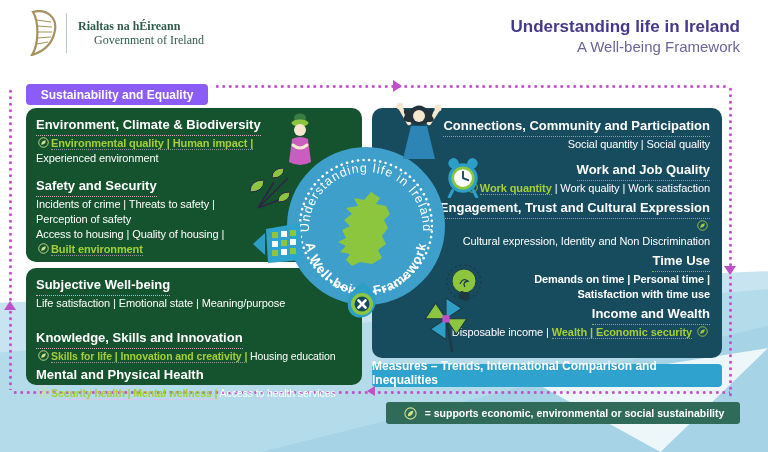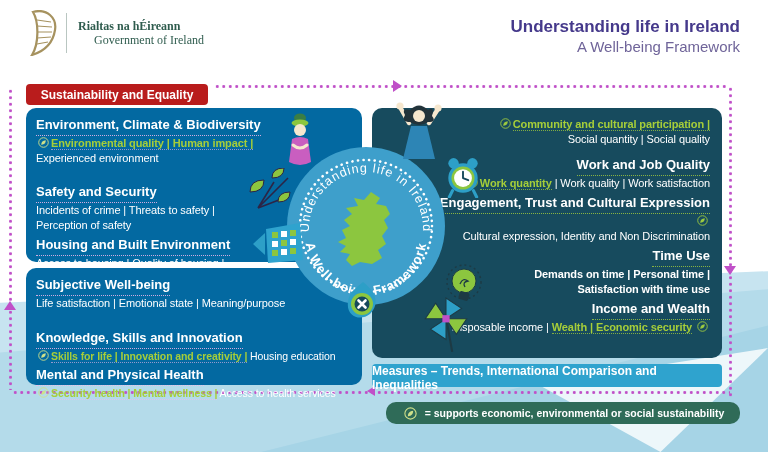--- a/index.html
+++ b/index.html
@@ -26,27 +26,27 @@
   .logo-harp{position:absolute;left:26px;top:10px;z-index:2;}
   .logo-div{position:absolute;left:66px;top:13px;width:1px;height:40px;background:#b9c6c1;z-index:2;}
   .logo-text{position:absolute;left:78px;top:19px;z-index:2;font-family:"Liberation Serif",serif;color:#2f5c4e;line-height:14px;}
   .logo-text .ga{font-weight:bold;font-size:12px;}
   .logo-text .en{font-size:12px;margin-left:16px;}
   .titleblock{position:absolute;right:28px;top:16px;z-index:2;text-align:right;}
   .title-main{font-size:17px;font-weight:bold;color:#45398b;line-height:21px;}
   .title-sub{font-size:15px;color:#6f6499;line-height:19px;}
 
   
-  .banner{position:absolute;left:26px;top:84px;width:182px;height:21px;z-index:3;background:#b91c1c;border-radius:4px;color:#fff;font-size:12px;font-weight:bold;display:flex;align-items:center;justify-content:center;}
-  .measures{position:absolute;left:372px;top:364px;width:350px;height:23px;z-index:3;background:#2fa3ce;border-radius:4px;color:#fff;font-size:12px;font-weight:bold;display:flex;align-items:flex-start;justify-content:center;}
-  .legend{position:absolute;left:386px;top:402px;width:354px;height:22px;z-index:3;background:#2f6b58;border-radius:10px;color:#fff;font-size:10.5px;font-weight:bold;display:flex;align-items:center;justify-content:center;gap:6px;}
+  .banner{position:absolute;left:26px;top:84px;width:182px;height:21px;z-index:3;background:#8b5cf6;border-radius:4px;color:#fff;font-size:12px;font-weight:bold;display:flex;align-items:center;justify-content:center;}
+  .measures{position:absolute;left:372px;top:364px;width:350px;height:23px;z-index:3;background:#2fa3ce;border-radius:4px;color:#fff;font-size:12px;font-weight:bold;display:flex;align-items:flex-end;justify-content:center;}
+  .legend{position:absolute;left:386px;top:402px;width:354px;height:22px;z-index:3;background:#2f6b58;border-radius:3px;color:#fff;font-size:10.5px;font-weight:bold;display:flex;align-items:center;justify-content:center;gap:6px;}
 
   
   .panel{position:absolute;z-index:2;border-radius:10px;color:#fff;}
-  .purple{background:#0369a1;}
+  .purple{background:#14532d;}
   .navy{background:#174b5e;}
   .p-env{left:26px;top:108px;width:336px;height:154px;padding:8px 8px 6px 10px;box-sizing:border-box;}
   .p-wb{left:26px;top:268px;width:336px;height:117px;padding:8px 8px 8px 10px;box-sizing:border-box;}
   .p-soc{left:372px;top:108px;width:350px;height:250px;padding:9px 12px 6px 10px;box-sizing:border-box;text-align:right;}
 
   .ph{font-size:13px;font-weight:bold;line-height:18px;}
   .ph span{display:inline-block;border-bottom:1.5px dotted rgba(244,183,235,.85);padding-bottom:1px;}
   .navy .ph span{border-bottom-color:rgba(166,206,57,.8);}
   .row{font-size:11px;line-height:15px;letter-spacing:-0.1px;}
   .row.tight{font-size:10.5px;}
@@ -103,24 +103,23 @@
 
   <div class="panel purple p-env">
     <div class="ph"><span>Environment, Climate &amp; Biodiversity</span></div>
     <div class="row">
       <svg class="leafb" width="11" height="11" viewBox="0 0 12 12">
           <circle cx="6" cy="6" r="5.2" fill="none" stroke="currentColor" stroke-width="1"></circle>
           <path d="M3.5,8.5 Q3.5,4 8.5,3.5 Q8.5,8 4,8.5 Z" fill="currentColor"></path>
         </svg><span class="g">Environmental quality | Human impact |</span>
     </div>
     <div class="row">Experienced environment</div>
-    <div class="ph" style="margin-top:17px;"><span>Safety and Security</span></div>
+    <div class="ph" style="margin-top:11px;"><span>Safety and Security</span></div>
     <div class="row">Incidents of crime | Threats to safety |</div>
     <div class="row">Perception of safety</div>
-    <div class="ph" style="margin-top:3px;"><span>Housing and Built Environment</span></div>
     <div class="row">Access to housing | Quality of housing |</div>
     <div class="row">
       <svg class="leafb" width="11" height="11" viewBox="0 0 12 12">
           <circle cx="6" cy="6" r="5.2" fill="none" stroke="currentColor" stroke-width="1"></circle>
           <path d="M3.5,8.5 Q3.5,4 8.5,3.5 Q8.5,8 4,8.5 Z" fill="currentColor"></path>
         </svg><span class="g">Built environment</span>
     </div>
   </div>
 
   <div class="panel purple p-wb">
@@ -138,26 +137,21 @@
     <div class="row tight">
       <svg class="leafb" width="11" height="11" viewBox="0 0 12 12">
           <circle cx="6" cy="6" r="5.2" fill="none" stroke="currentColor" stroke-width="1"></circle>
           <path d="M3.5,8.5 Q3.5,4 8.5,3.5 Q8.5,8 4,8.5 Z" fill="currentColor"></path>
         </svg><span class="g">Security health | Mental wellness |</span>
       <span>Access to health services</span>
     </div>
   </div>
 
   <div class="panel navy p-soc">
-    <div class="row">
-      <svg class="leafb" width="11" height="11" viewBox="0 0 12 12">
-          <circle cx="6" cy="6" r="5.2" fill="none" stroke="currentColor" stroke-width="1"></circle>
-          <path d="M3.5,8.5 Q3.5,4 8.5,3.5 Q8.5,8 4,8.5 Z" fill="currentColor"></path>
-        </svg><span class="g">Community and cultural participation |</span>
-    </div>
+    <div class="ph"><span>Connections, Community and Participation</span></div>
     <div class="row">Social quantity | Social quality</div>
     <div class="ph" style="margin-top:9px;"><span>Work and Job Quality</span></div>
     <div class="row">
       <svg class="leafb" width="11" height="11" viewBox="0 0 12 12">
           <circle cx="6" cy="6" r="5.2" fill="none" stroke="currentColor" stroke-width="1"></circle>
           <path d="M3.5,8.5 Q3.5,4 8.5,3.5 Q8.5,8 4,8.5 Z" fill="currentColor"></path>
         </svg><span class="g">Work quantity</span>
       <span>| Work quality | Work satisfaction</span>
     </div>
     <div class="ph" style="margin-top:3px;"><span>Civic Engagement, Trust and Cultural Expression</span></div>

